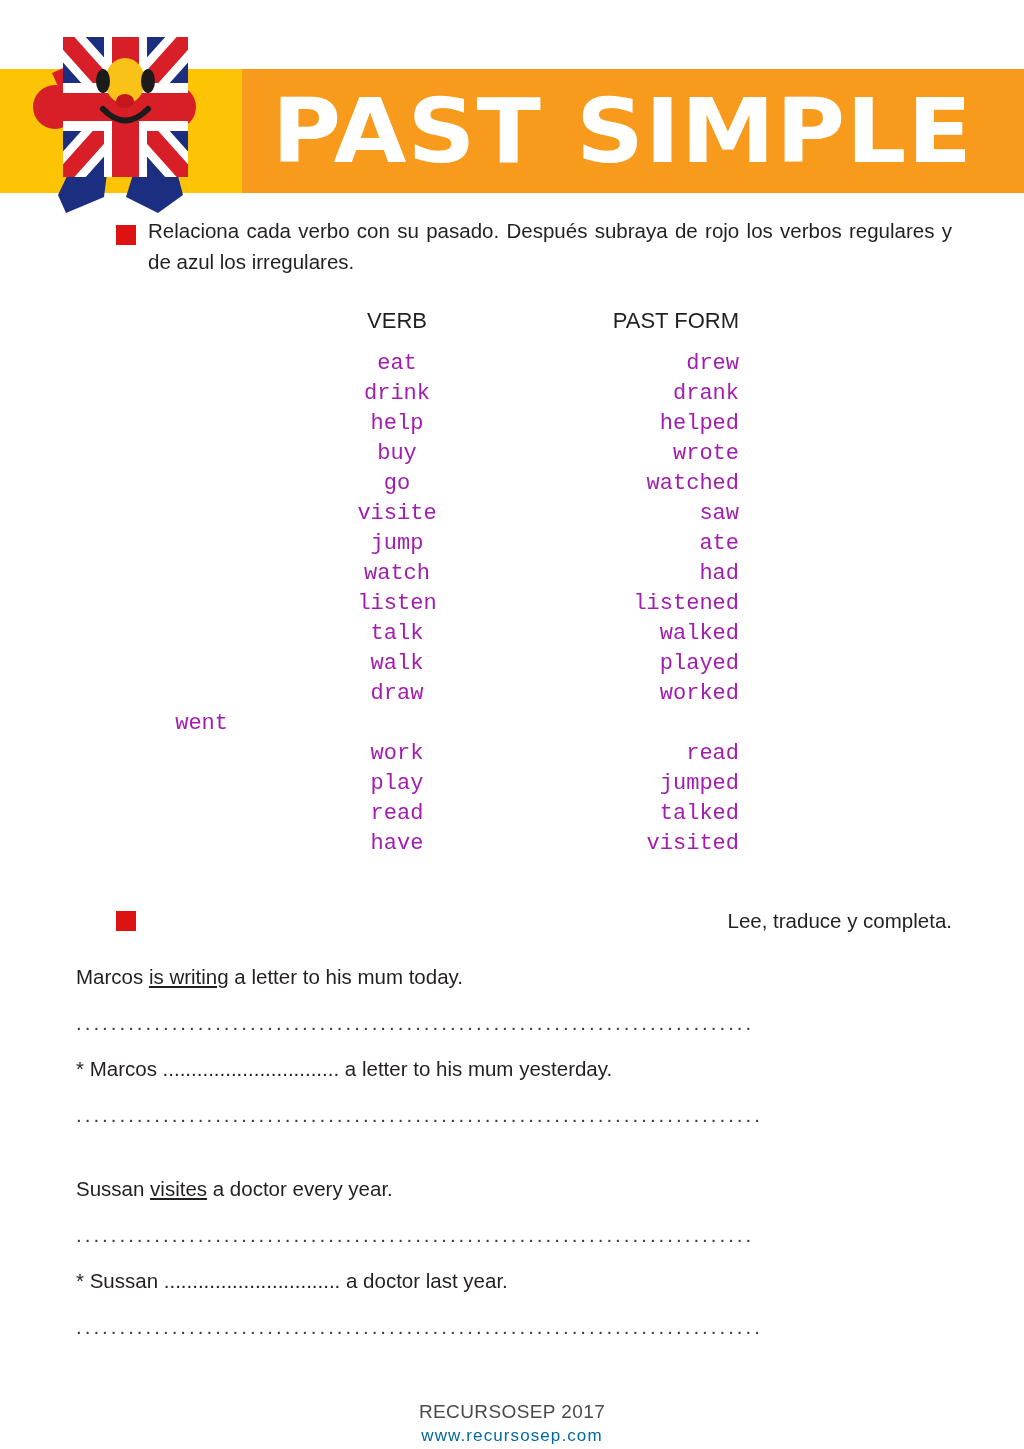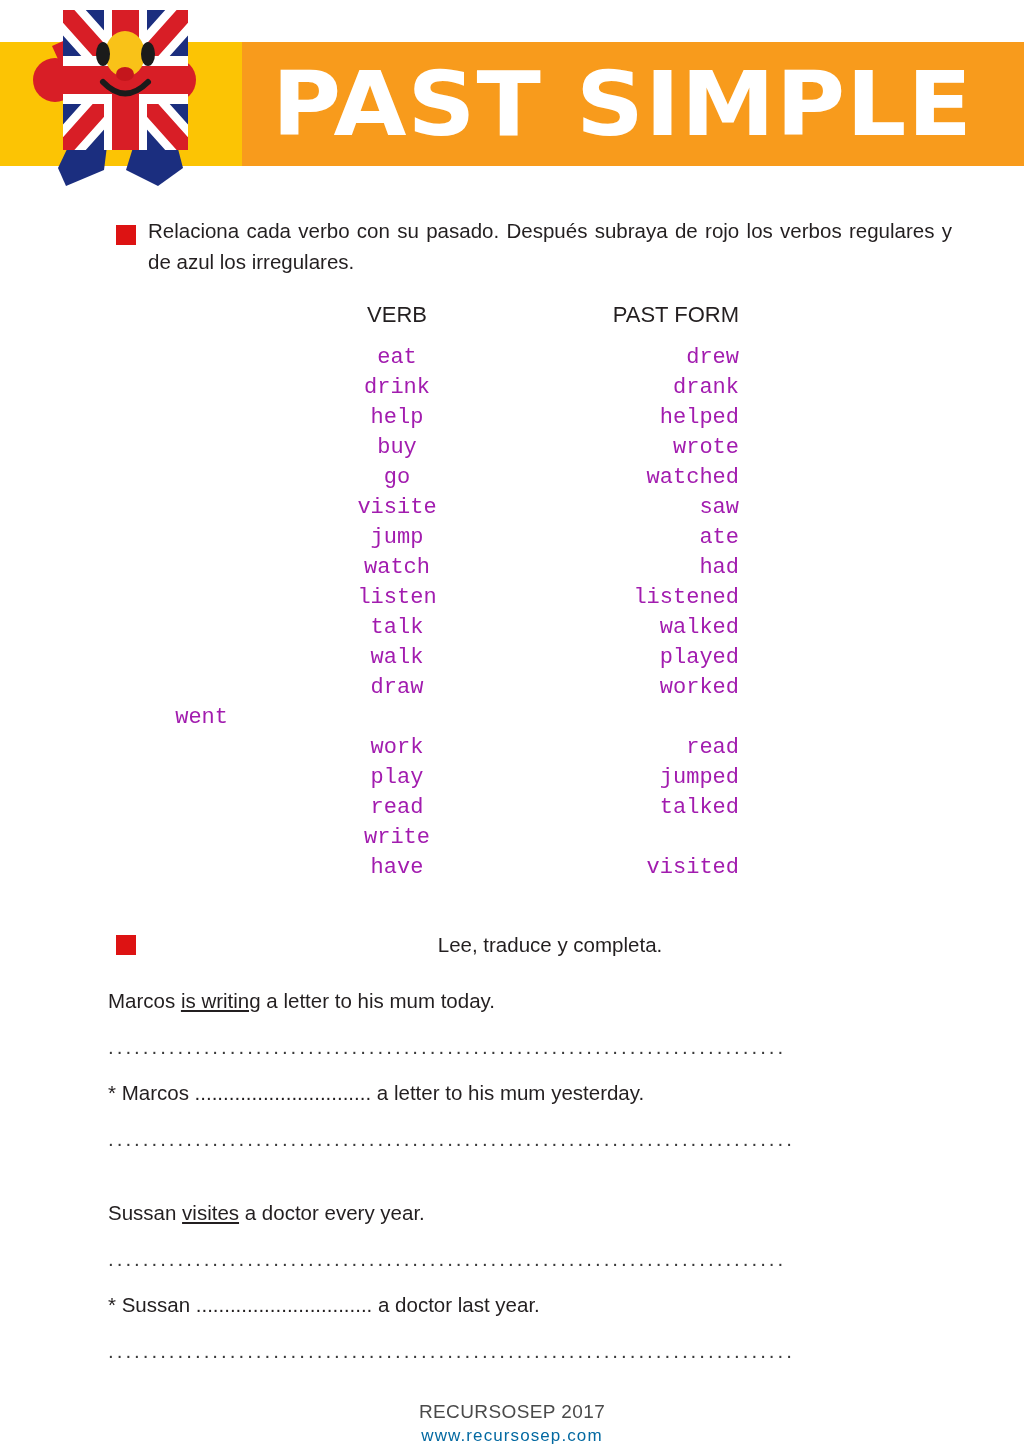--- a/index.html
+++ b/index.html
@@ -14,20 +14,21 @@
     font-family: "Liberation Sans", sans-serif;
     color: #231f20;
     overflow: hidden;
   }
 
   
   .header {
     position: relative;
     width: 925px;
     height: 215px;
+    margin-top: 27px;
   }
   .band-yellow {
     position: absolute;
     left: 0;
     top: 42px;
     width: 242px;
     height: 124px;
     background: #FCC404;
   }
   .band-orange {
@@ -90,26 +91,26 @@
     font-size: 20.5px;
     line-height: 31px;
     color: #231f20;
     text-align: justify;
     margin: 0;
   }
   .instr-plain {
     font-size: 20.5px;
     line-height: 31px;
     margin: 0;
-    text-align: center;
+    text-align: right;
   }
 
   
   .verb-table {
-    margin-top: 23px;
+    margin-top: 29px;
     width: 100%;
   }
   .vt-row {
     display: flex;
     justify-content: flex-start;
   }
   .vt-col-a {
     width: 228px;
     margin-left: 283px;
     text-align: center;
@@ -129,21 +130,21 @@
     line-height: 30px;
     color: #a21caf;
     font-family: Liberation Mono, monospace;
   }
 
   
   .ex2 {
     margin-top: 46px;
   }
   .ex2-body {
-    padding-left: 108px;
+    padding-left: 76px;
     padding-right: 140px;
     margin-top: 26px;
   }
   .sentence {
     font-size: 20.5px;
     line-height: 30px;
     color: #231f20;
     margin: 0;
   }
   .sentence u {
@@ -310,21 +311,20 @@
         </div>
         <div class="vt-row">
           <div class="vt-col-a vt-cell">play</div>
           <div class="vt-col-b vt-cell">jumped</div>
         </div>
         <div class="vt-row">
           <div class="vt-col-a vt-cell">read</div>
           <div class="vt-col-b vt-cell">talked</div>
         </div>
         <div class="vt-row">
-          <div class="vt-col-a vt-cell">write</div>
         </div>
         <div class="vt-row">
           <div class="vt-col-a vt-cell">have</div>
           <div class="vt-col-b vt-cell">visited</div>
         </div>
       </div>
   </div>
 
   <div class="ex2">
     <div class="task task-2">

